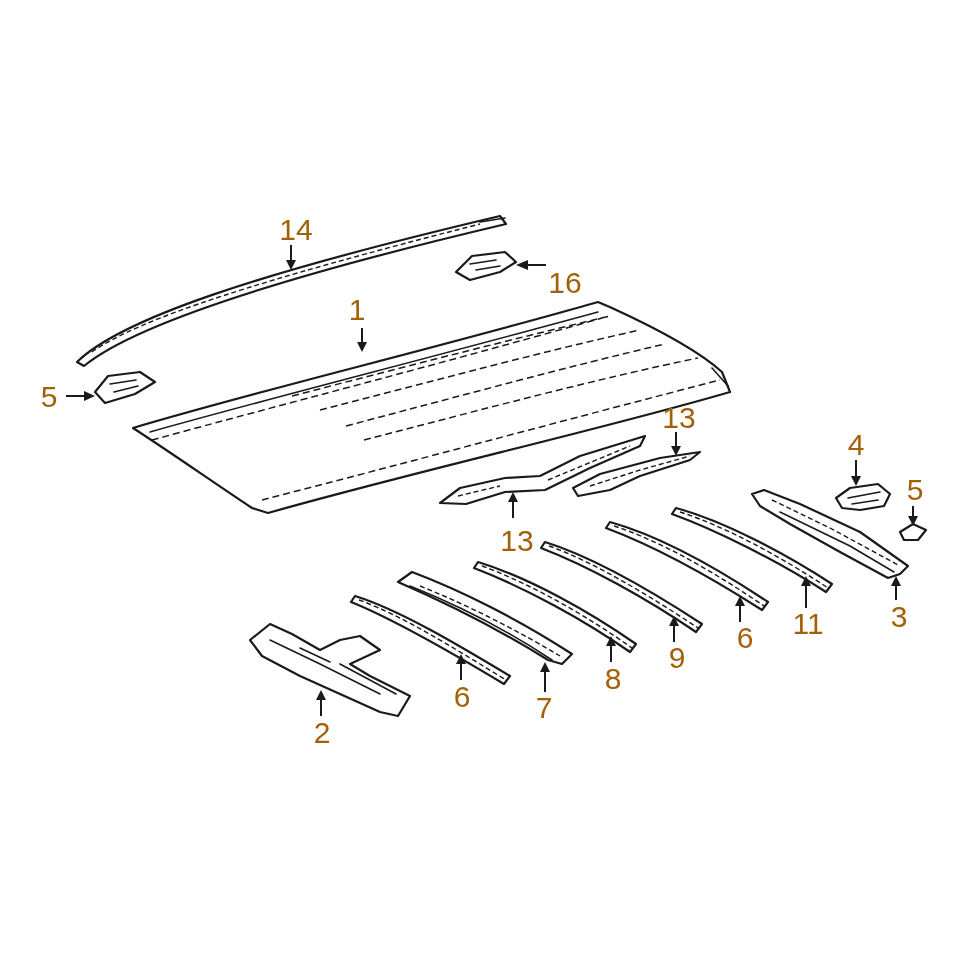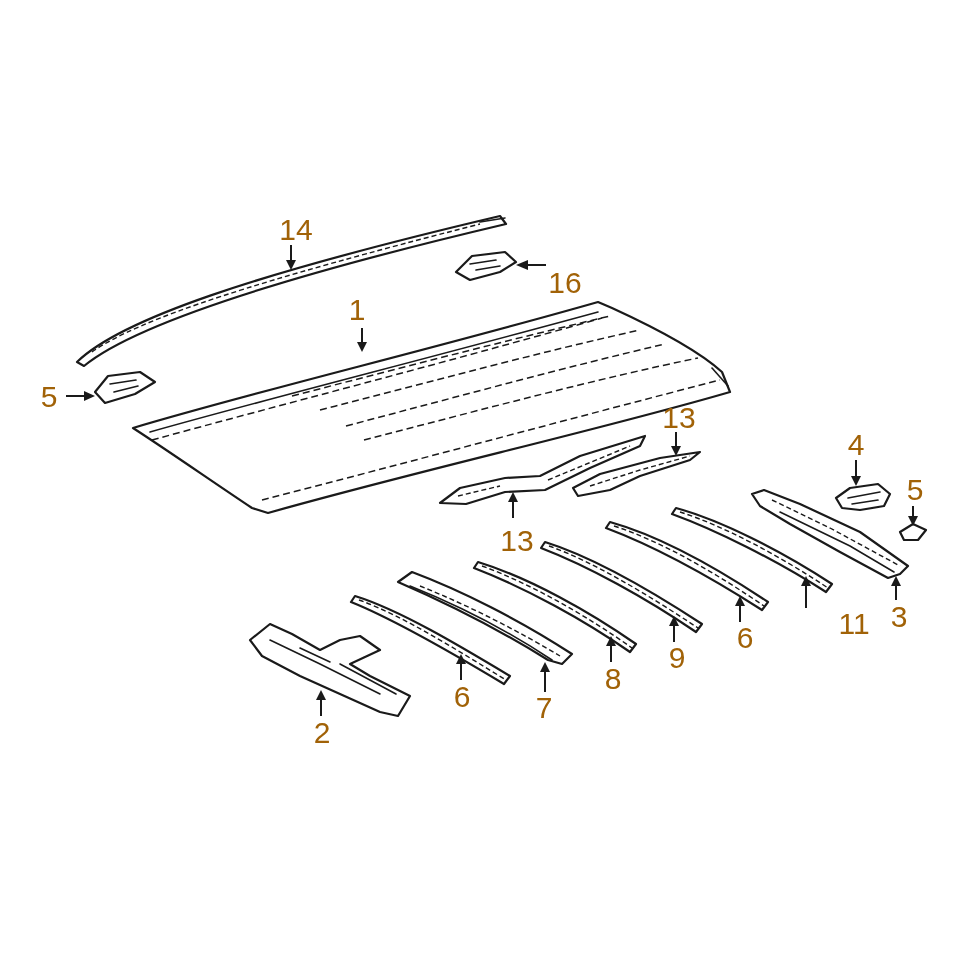--- a/index.html
+++ b/index.html
@@ -159,18 +159,18 @@
 <div class="callout" style="left:357px;top:310px">1</div>
 <div class="callout" style="left:322px;top:733px">2</div>
 <div class="callout" style="left:899px;top:617px">3</div>
 <div class="callout" style="left:856px;top:445px">4</div>
 <div class="callout" style="left:915px;top:490px">5</div>
 <div class="callout" style="left:462px;top:697px">6</div>
 <div class="callout" style="left:544px;top:708px">7</div>
 <div class="callout" style="left:613px;top:679px">8</div>
 <div class="callout" style="left:677px;top:658px">9</div>
 <div class="callout" style="left:745px;top:638px">6</div>
-<div class="callout" style="left:854px;top:624px">11</div>
+<div class="callout" style="left:808px;top:624px">11</div>
 <div class="callout" style="left:679px;top:418px">13</div>
 <div class="callout" style="left:517px;top:541px">13</div>
 <div class="callout" style="left:296px;top:230px">14</div>
 <div class="callout" style="left:49px;top:397px">5</div>
 <div class="callout" style="left:565px;top:283px">16</div>
 
 </body></html>

